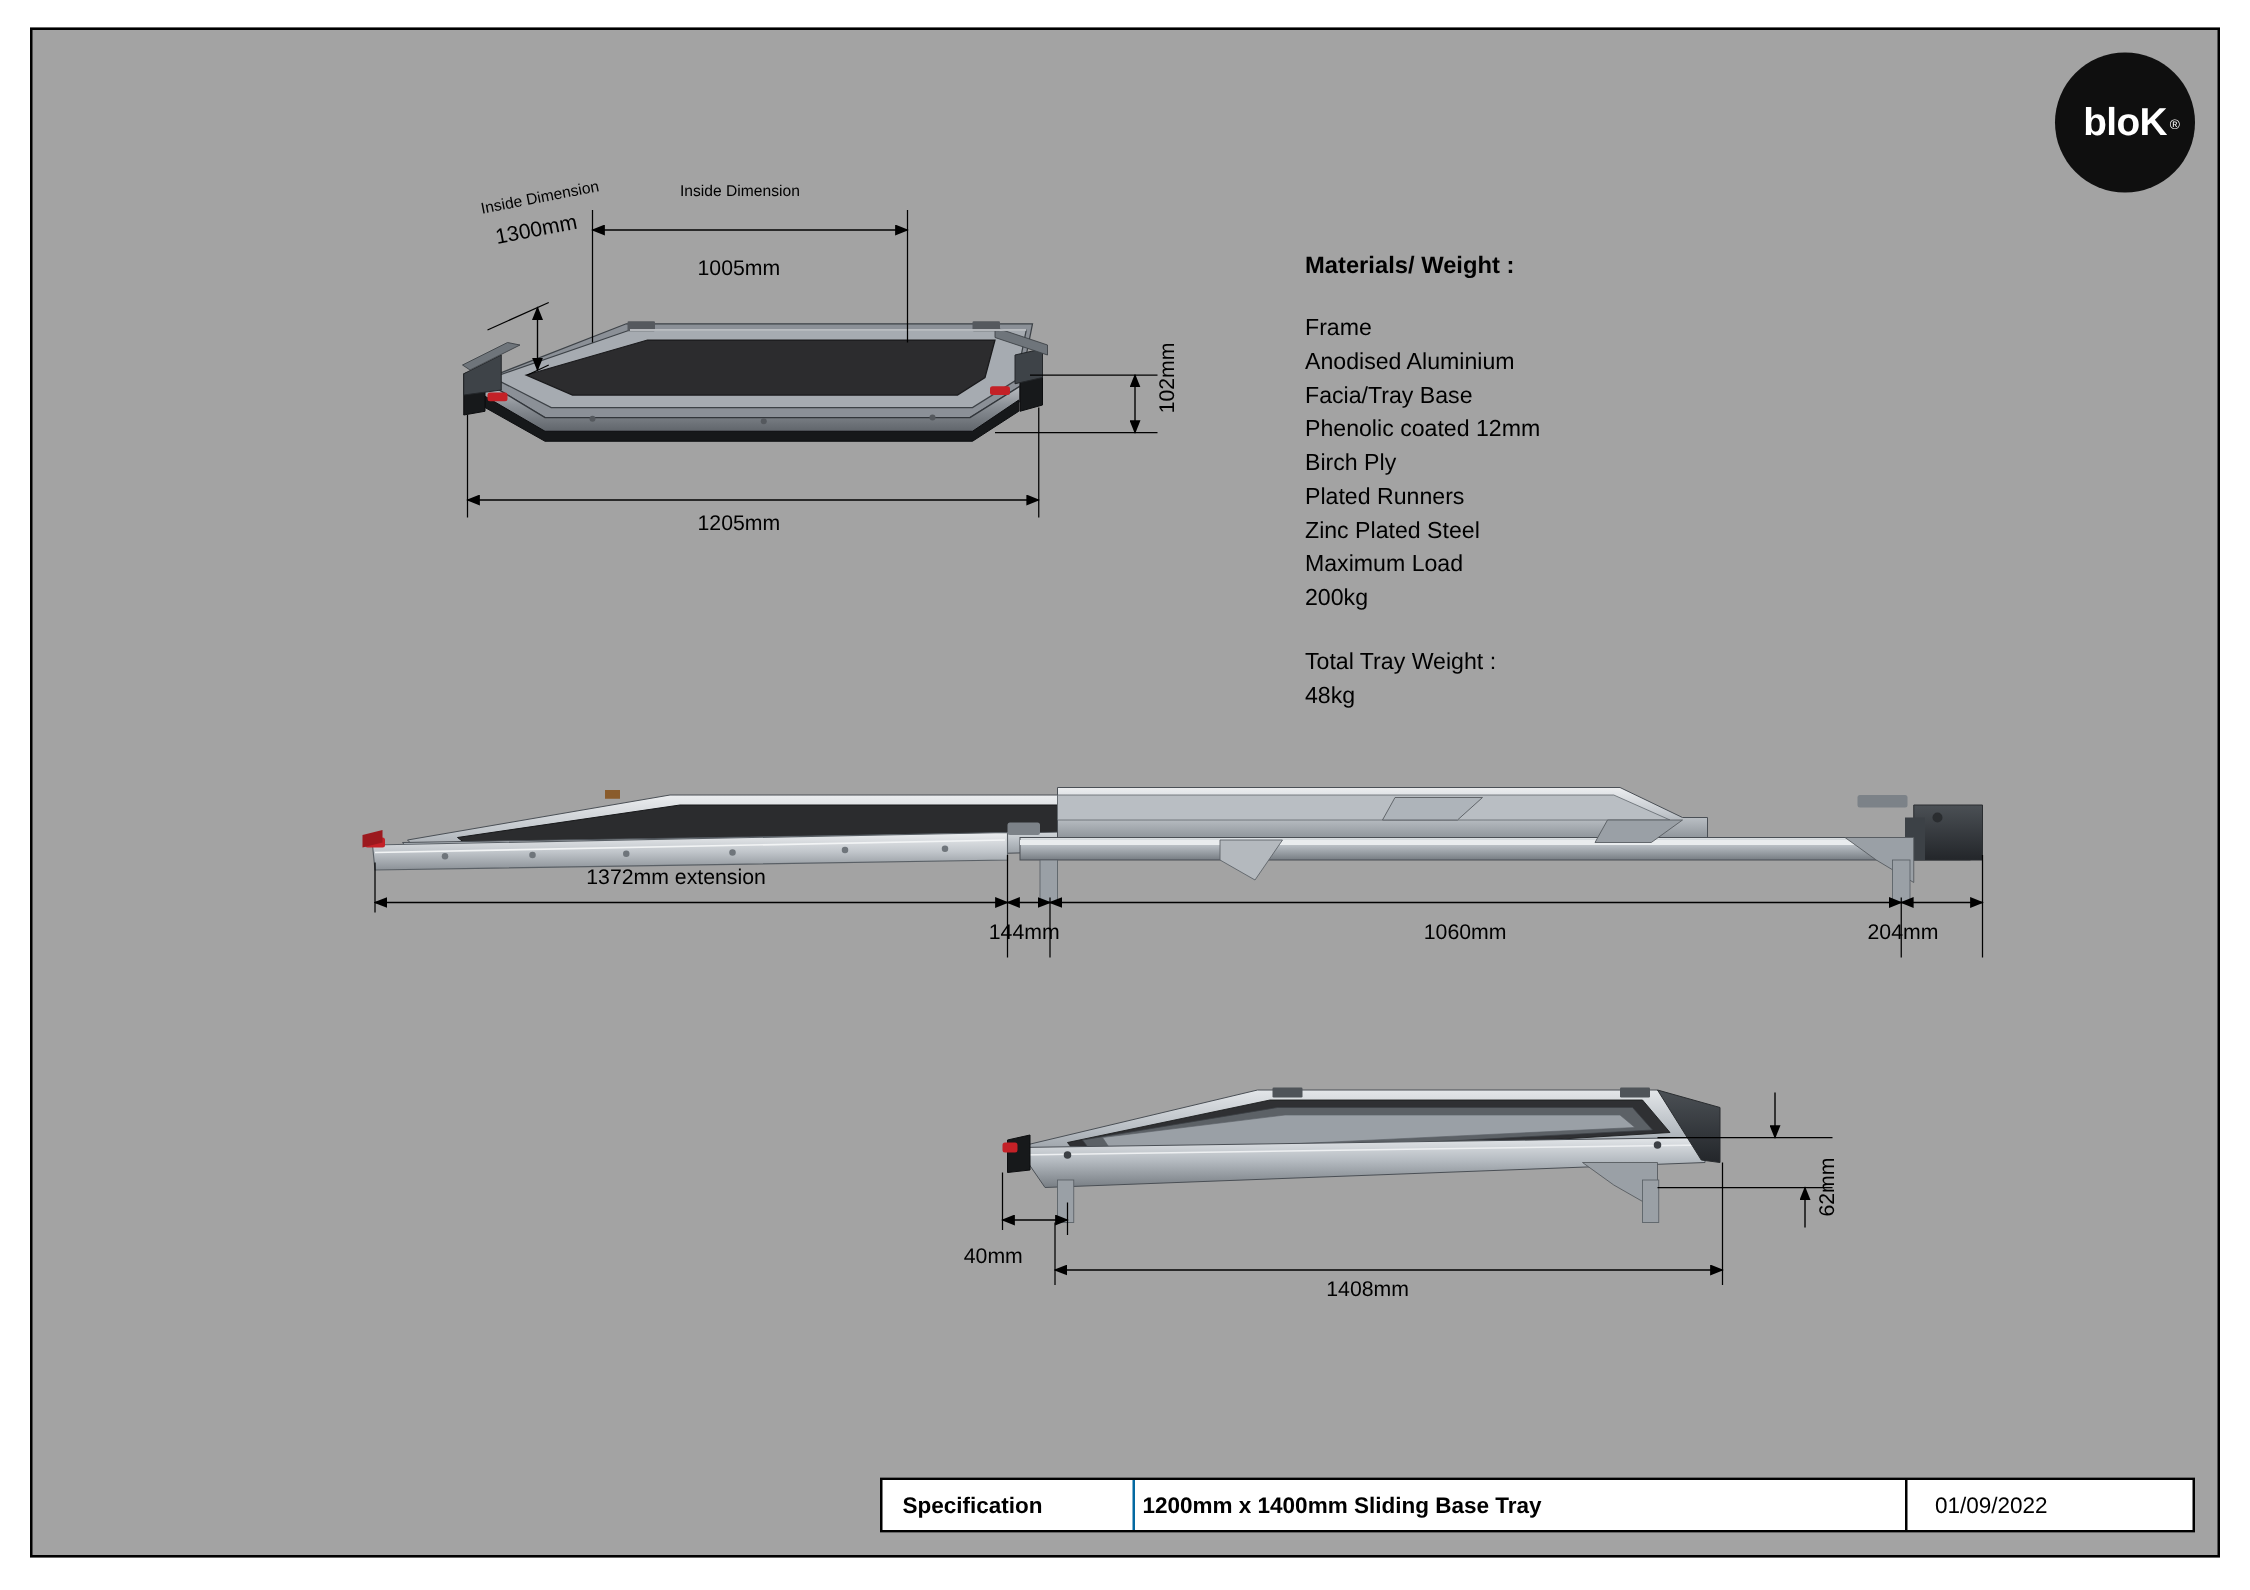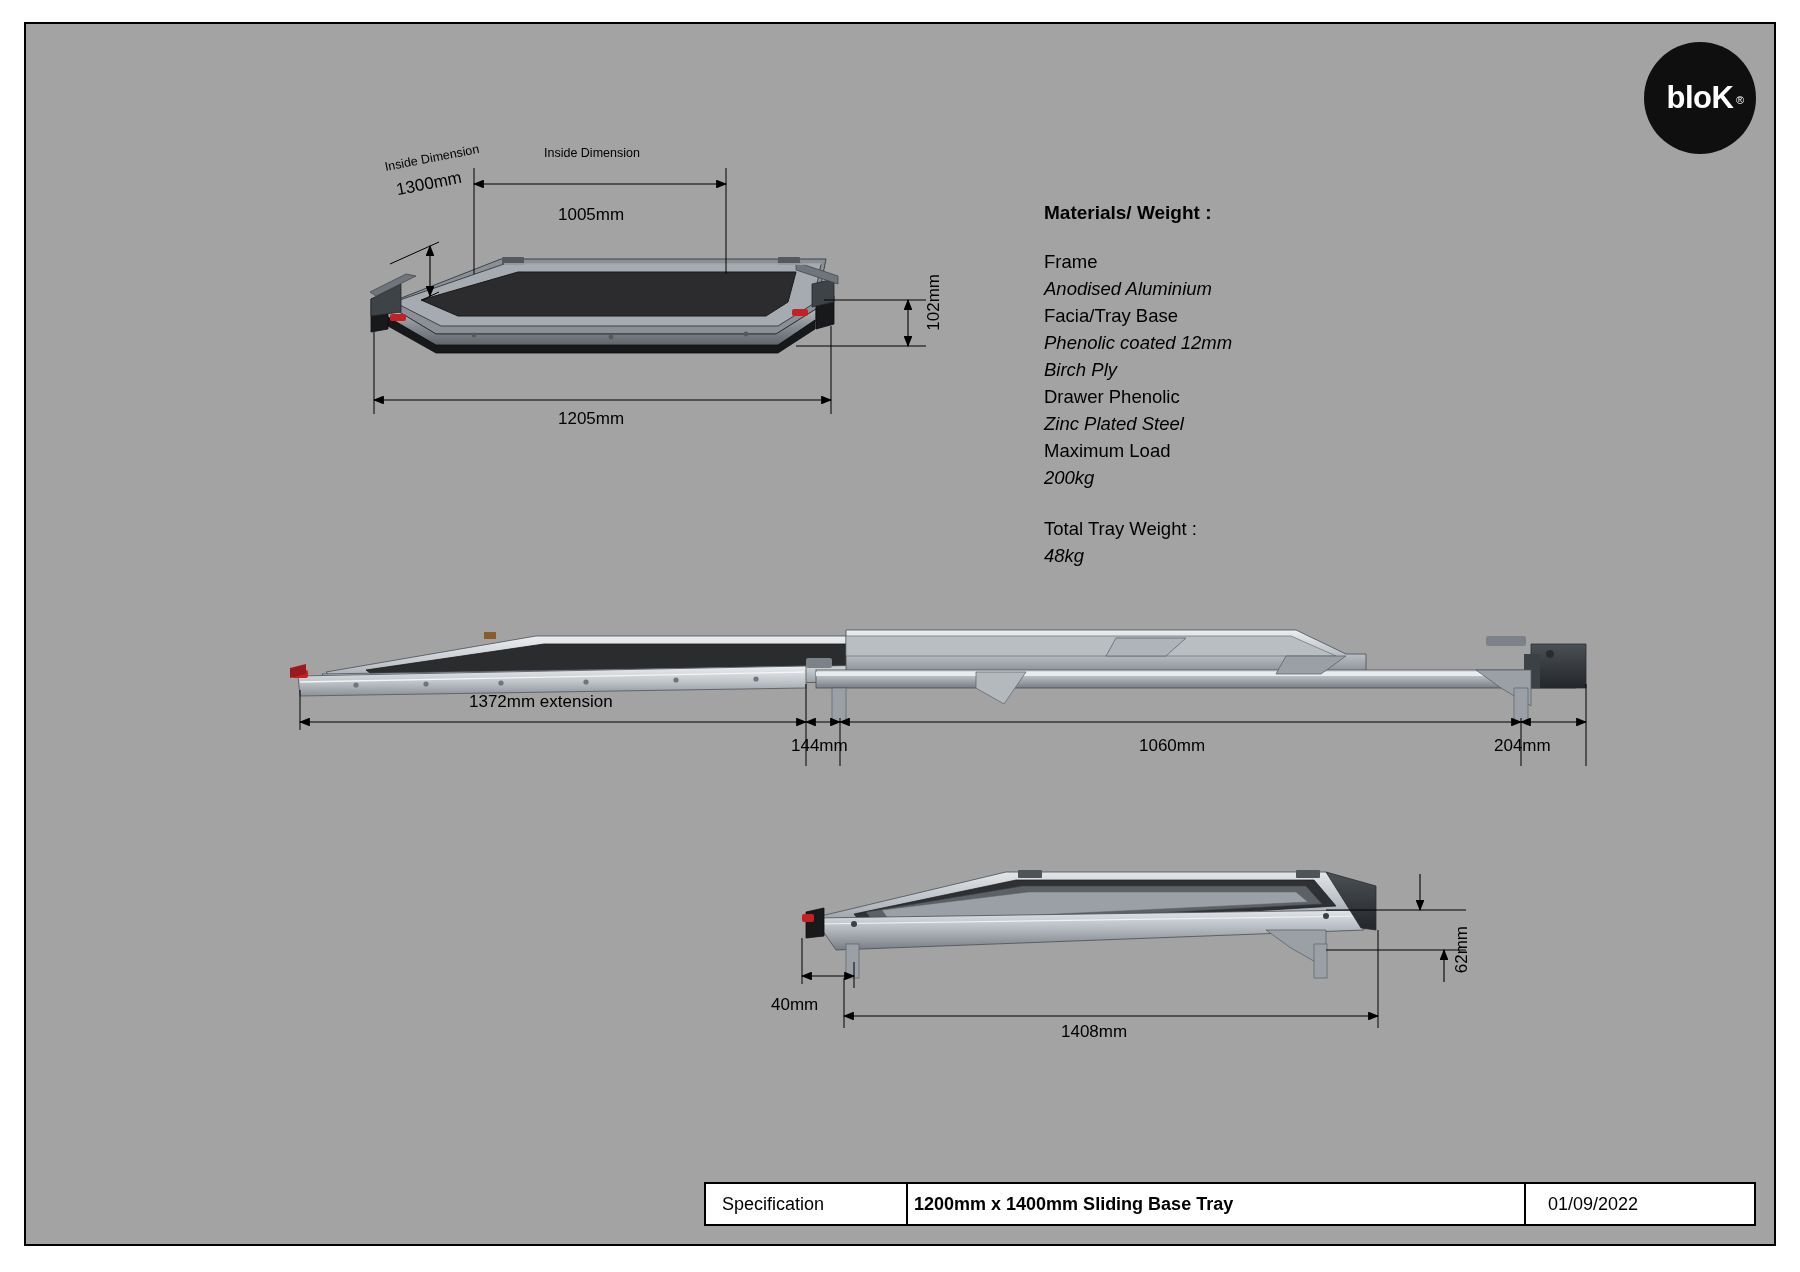--- a/index.html
+++ b/index.html
@@ -67,21 +67,21 @@
     font-weight: bold;
     margin: 0 0 24px 0;
   }
   .mat-row {
     display: flex;
     font-size: 18.5px;
     line-height: 27px;
     flex-direction: column;
   }
   .mat-label { width: 200px; }
-  .mat-value { flex: 1; font-style: italic; }
+  .mat-value { flex: 1; }
   .mat-gap { height: 24px; }
 
   
   .view { position: absolute; }
   .dim-label {
     position: absolute;
     font-size: 17px;
     white-space: nowrap;
   }
   .dim-label.small { font-size: 12.5px; }
@@ -104,22 +104,22 @@
     background: #ffffff;
   }
   .tb-cell {
     display: flex;
     align-items: center;
     padding: 0 16px;
     font-size: 18px;
   }
   .tb-spec {
     width: 168px;
-    font-weight: normal;
-    border-right: 2px solid #000000;
+    font-weight: bold;
+    border-right: 2px solid #0369a1;
   }
   .tb-title {
     flex: 1;
     font-weight: bold;
     padding-left: 6px;
     border-right: 2px solid #000000;
   }
   .tb-date {
     width: 190px;
     padding-left: 22px;
@@ -145,21 +145,21 @@
     </div>
     <div class="mat-row">
       <div class="mat-label">Facia/Tray Base</div>
       <div class="mat-value">Phenolic coated 12mm</div>
     </div>
     <div class="mat-row">
       <div class="mat-label"></div>
       <div class="mat-value">Birch Ply</div>
     </div>
     <div class="mat-row">
-      <div class="mat-label">Drawer Phenolic</div>
+      <div class="mat-label">Plated Runners</div>
       <div class="mat-value">Zinc Plated Steel</div>
     </div>
     <div class="mat-row">
       <div class="mat-label">Maximum Load</div>
       <div class="mat-value">200kg</div>
     </div>
     <div class="mat-gap"></div>
     <div class="mat-row">
       <div class="mat-label">Total Tray Weight :</div>
       <div class="mat-value">48kg</div>

